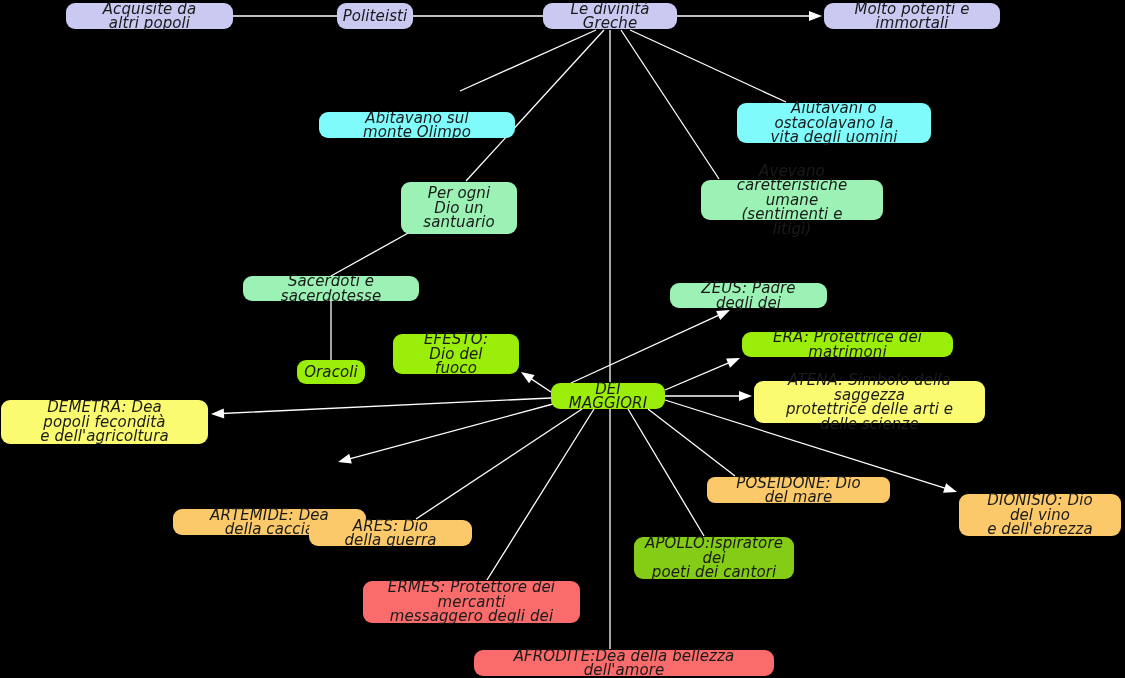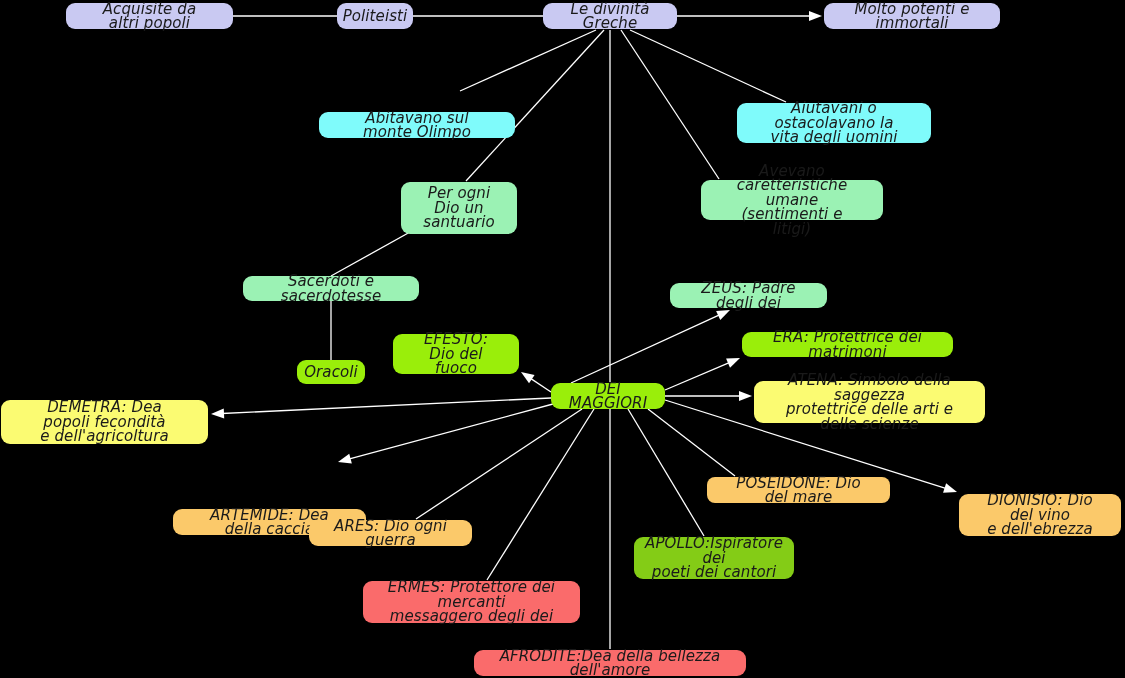--- a/index.html
+++ b/index.html
@@ -94,23 +94,23 @@
       <div class="node" style="left: 393px; top: 334px; width: 126px; height: 40px; background: rgb(154, 238, 10);">EFESTO: Dio del
 fuoco</div>
       <div class="node" style="left: 551px; top: 383px; width: 114px; height: 26px; background: rgb(154, 238, 10);">DEI MAGGIORI</div>
       <div class="node" style="left: 670px; top: 283px; width: 157px; height: 25px; background: rgb(155, 242, 180);">ZEUS: Padre degli dei</div>
       <div class="node" style="left: 742px; top: 332px; width: 211px; height: 25px; background: rgb(154, 238, 10);">ERA: Protettrice dei matrimoni</div>
       <div class="node" style="left: 754px; top: 381px; width: 231px; height: 42px; background: rgb(251, 251, 114);">ATENA: Simbolo della saggezza
 protettrice delle arti e delle scienze</div>
       <div class="node" style="left: 1px; top: 400px; width: 207px; height: 44px; background: rgb(251, 251, 114);">DEMETRA: Dea popoli fecondità
 e dell'agricoltura</div>
       <div class="node" style="left: 173px; top: 464px; width: 193px; height: 26px; background: rgb(251, 201, 106); margin-top: 45px;">ARTEMIDE: Dea della caccia</div>
-      <div class="node" style="left: 309px; top: 520px; width: 163px; height: 26px; background: rgb(251, 201, 106);">ARES: Dio ogni guerra</div>
+      <div class="node" style="left: 309px; top: 520px; width: 163px; height: 26px; background: rgb(251, 201, 106);">ARES: Dio della guerra</div>
       <div class="node" style="left: 707px; top: 477px; width: 183px; height: 26px; background: rgb(251, 201, 106); border-radius: 8px;">POSEIDONE: Dio del mare</div>
       <div class="node" style="left: 959px; top: 494px; width: 162px; height: 42px; background: rgb(251, 201, 106);">DIONISIO: Dio del vino
 e dell'ebrezza</div>
       <div class="node" style="left: 363px; top: 581px; width: 217px; height: 42px; background: rgb(250, 107, 107);">ERMES: Protettore dei mercanti
 messaggero degli dei</div>
       <div class="node" style="left: 634px; top: 537px; width: 160px; height: 42px; background: #84cc16;">APOLLO:Ispiratore dei
 poeti dei cantori</div>
-      <div class="node" style="left: 474px; top: 650px; width: 272px; height: 26px; background: rgb(250, 107, 107);">AFRODITE:Dea della bellezza dell'amore</div>
+      <div class="node" style="left: 474px; top: 650px; width: 300px; height: 26px; background: rgb(250, 107, 107);">AFRODITE:Dea della bellezza dell'amore</div>
     </div>
 </div>
 
 </body></html>

